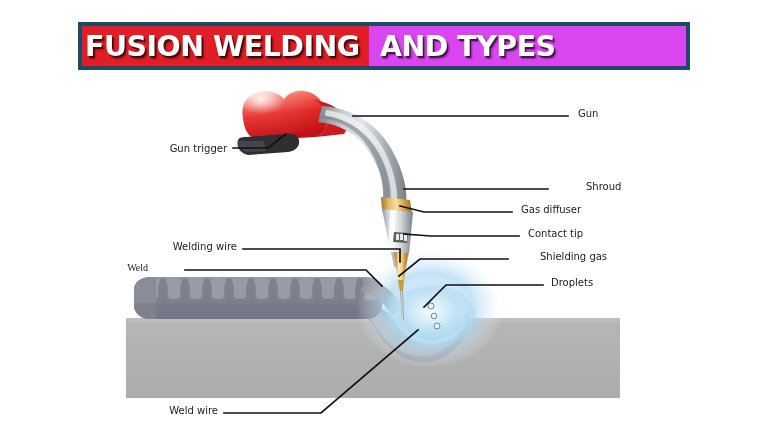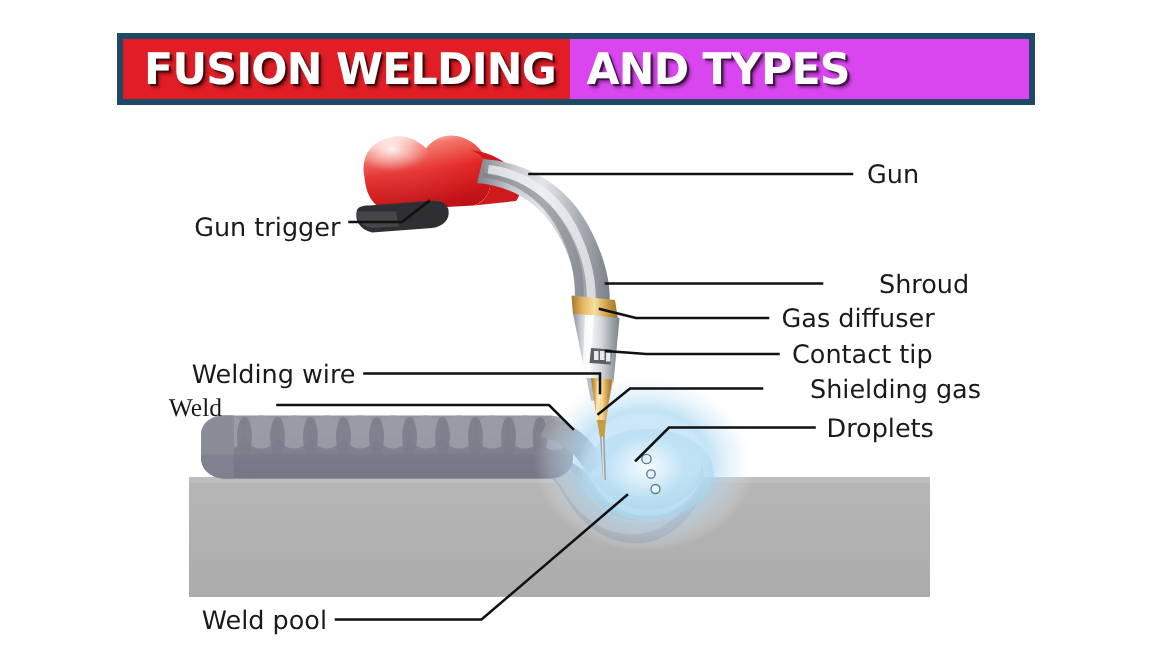--- a/index.html
+++ b/index.html
@@ -20,21 +20,21 @@
     width:612px; height:48px;
     box-sizing:border-box;
     border:4px solid #1d4a66;
     background:#1d4a66;
     display:flex;
     align-items:stretch;
   }
   .banner-red{
     background:#e11d26;
     display:flex;align-items:center;
-    padding-left:14px;padding-right:4px;
+    padding-left:3px;padding-right:4px;
   }
   .banner-blue{
     background:#d946ef;
     display:flex;align-items:center;
     padding-left:11px;padding-right:14px;
     flex:1;
   }
   .banner-txt{
     font-family:"DejaVu Sans", sans-serif;
     font-weight:bold;
@@ -47,21 +47,21 @@
       1.5px 1.5px 0 rgba(0,0,0,0.55),
       2.5px 2.5px 2px rgba(0,0,0,0.35);
     transform:scaleX(0.98);
     transform-origin:left center;
   }
 
   
   .lbl{
     position:absolute;
     font-family:"DejaVu Sans", sans-serif;
-    font-size:17px;
+    font-size:10px;
     color:#1a1a1a;
     white-space:nowrap;
     line-height:1;
   }
   .lbl.r{ text-align:left; }
   .lbl.l{ text-align:right; }
 
   
   .logo{
     position:absolute;
@@ -311,16 +311,16 @@
   <div class="lbl r" style="left:540px;top:252px;">Shielding gas</div>
 
   <div class="lbl r" style="left:551px;top:278px;">Droplets</div>
 
   <div class="lbl l" style="right:541px;top:144px;">Gun trigger</div>
 
   <div class="lbl l" style="right:531px;top:242px;">Welding wire</div>
 
   <div class="lbl l" style="right:620px;top:263px;font-family:Liberation Serif, serif;">Weld</div>
 
-  <div class="lbl l" style="right:550px;top:406px;">Weld pool</div>
+  <div class="lbl l" style="right:550px;top:406px;">Weld wire</div>
 
 
 </div>
 
 </body></html>

